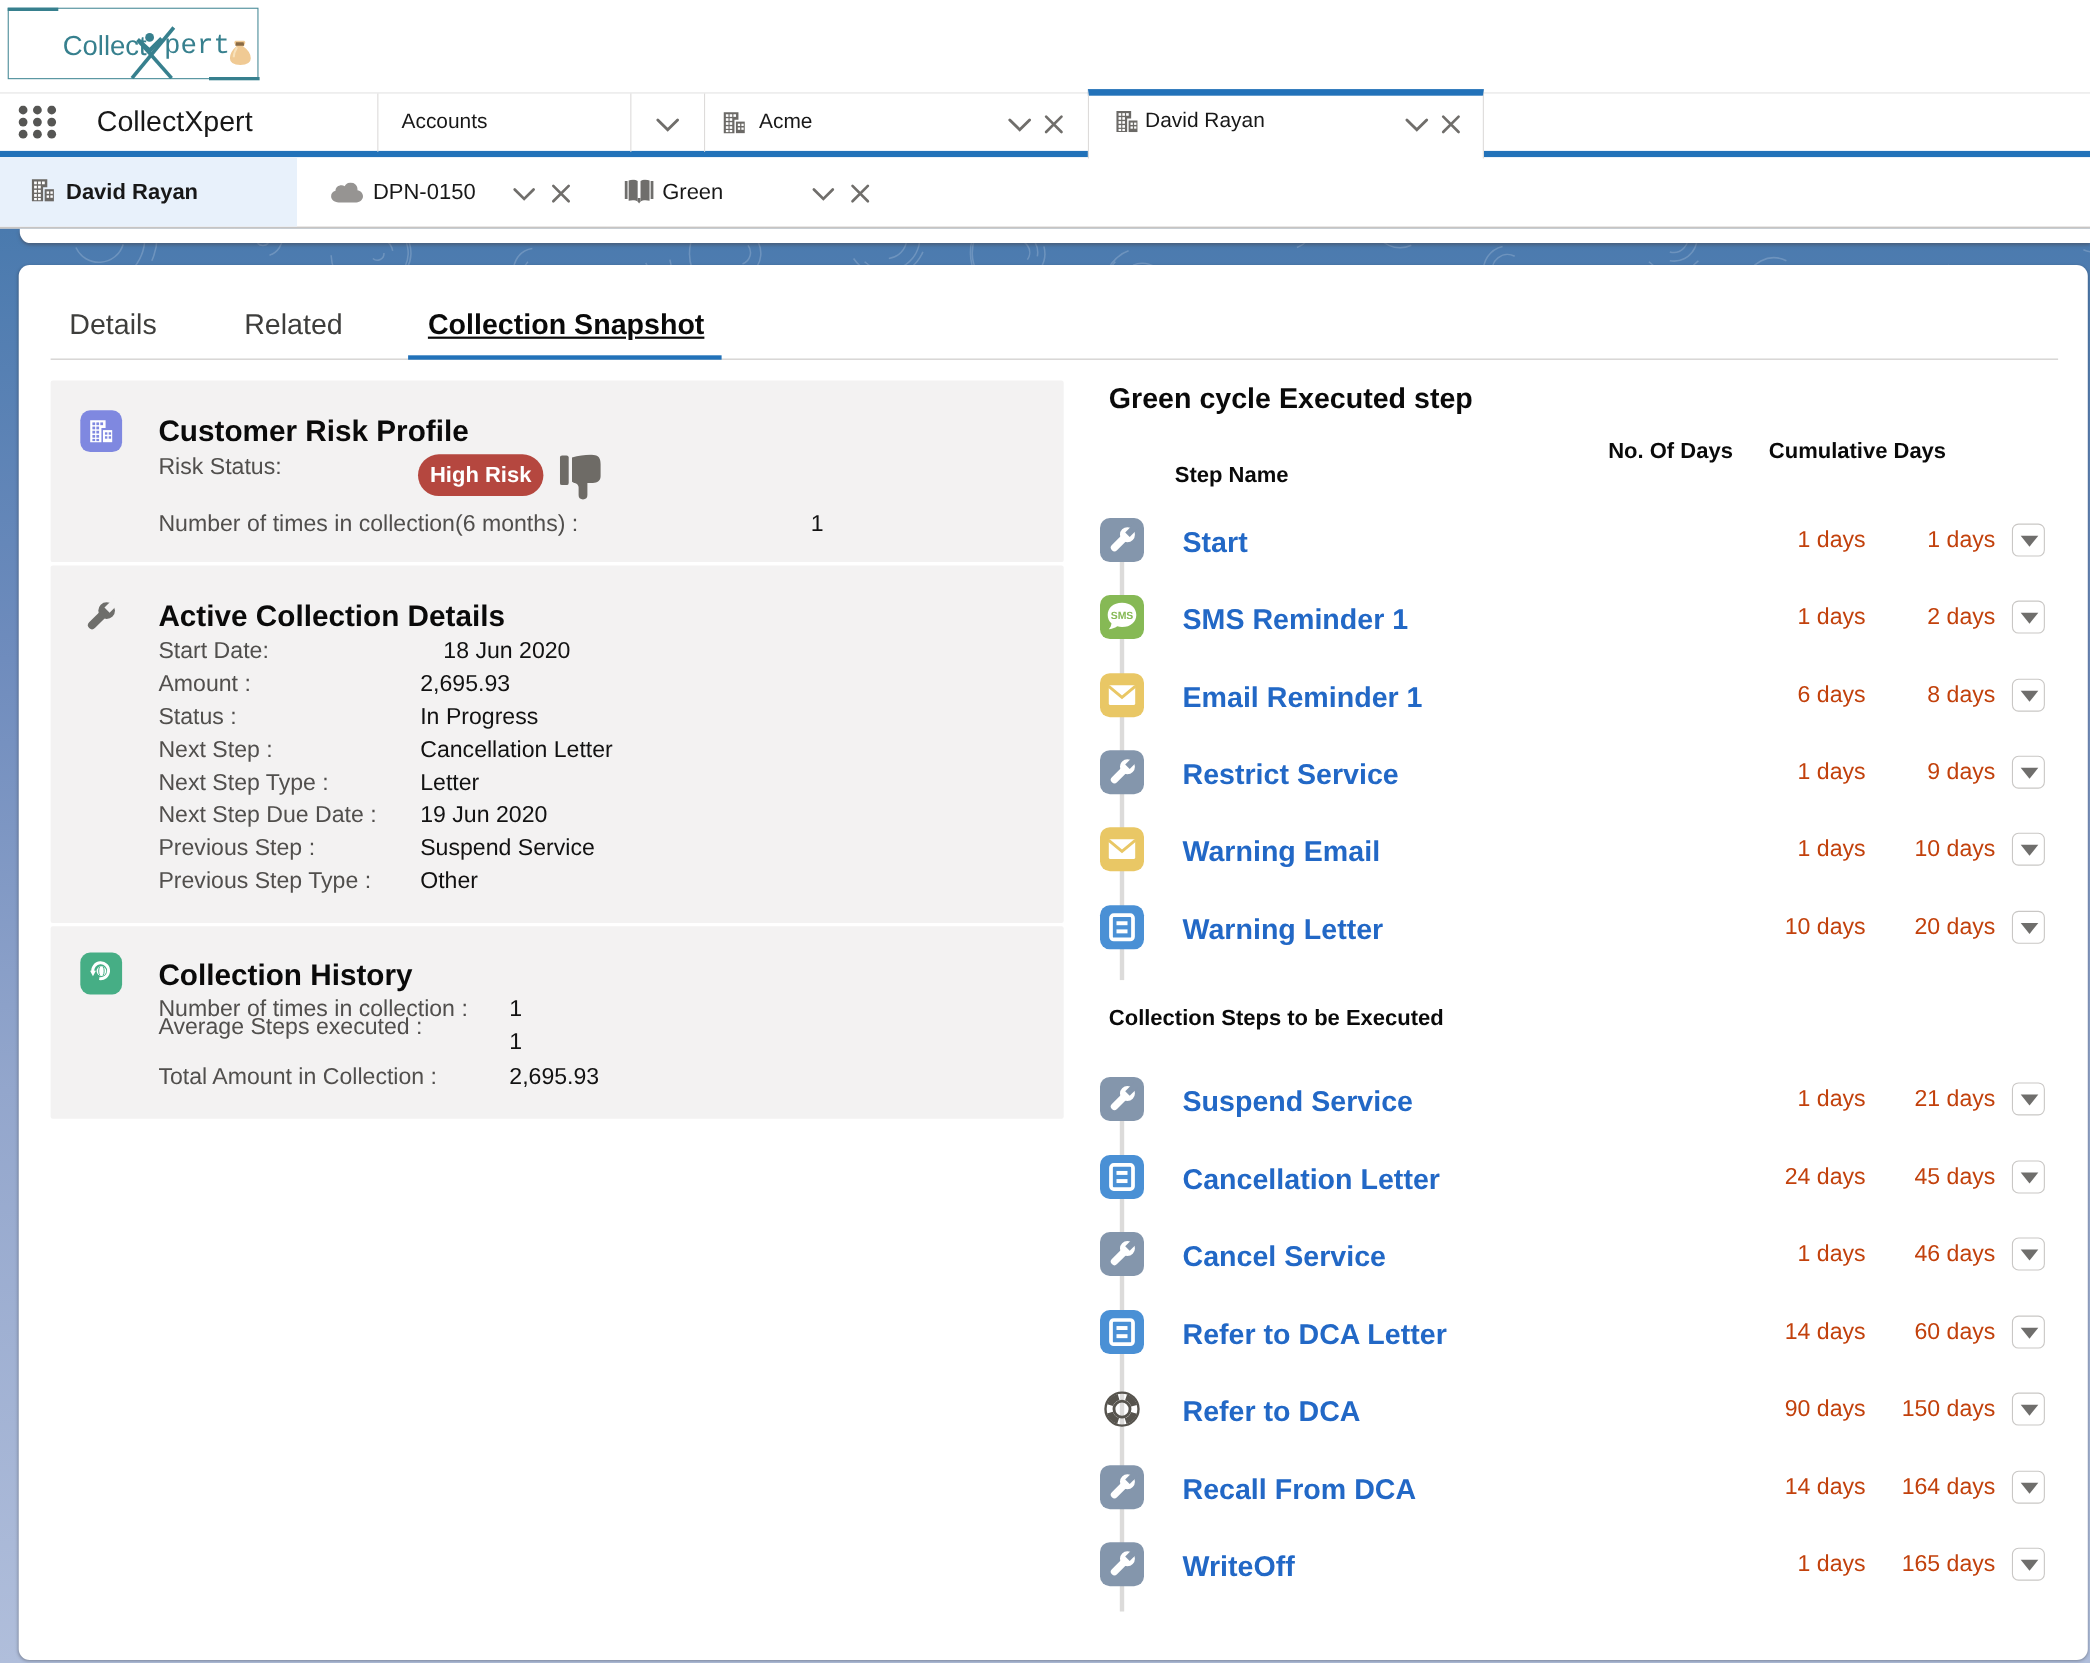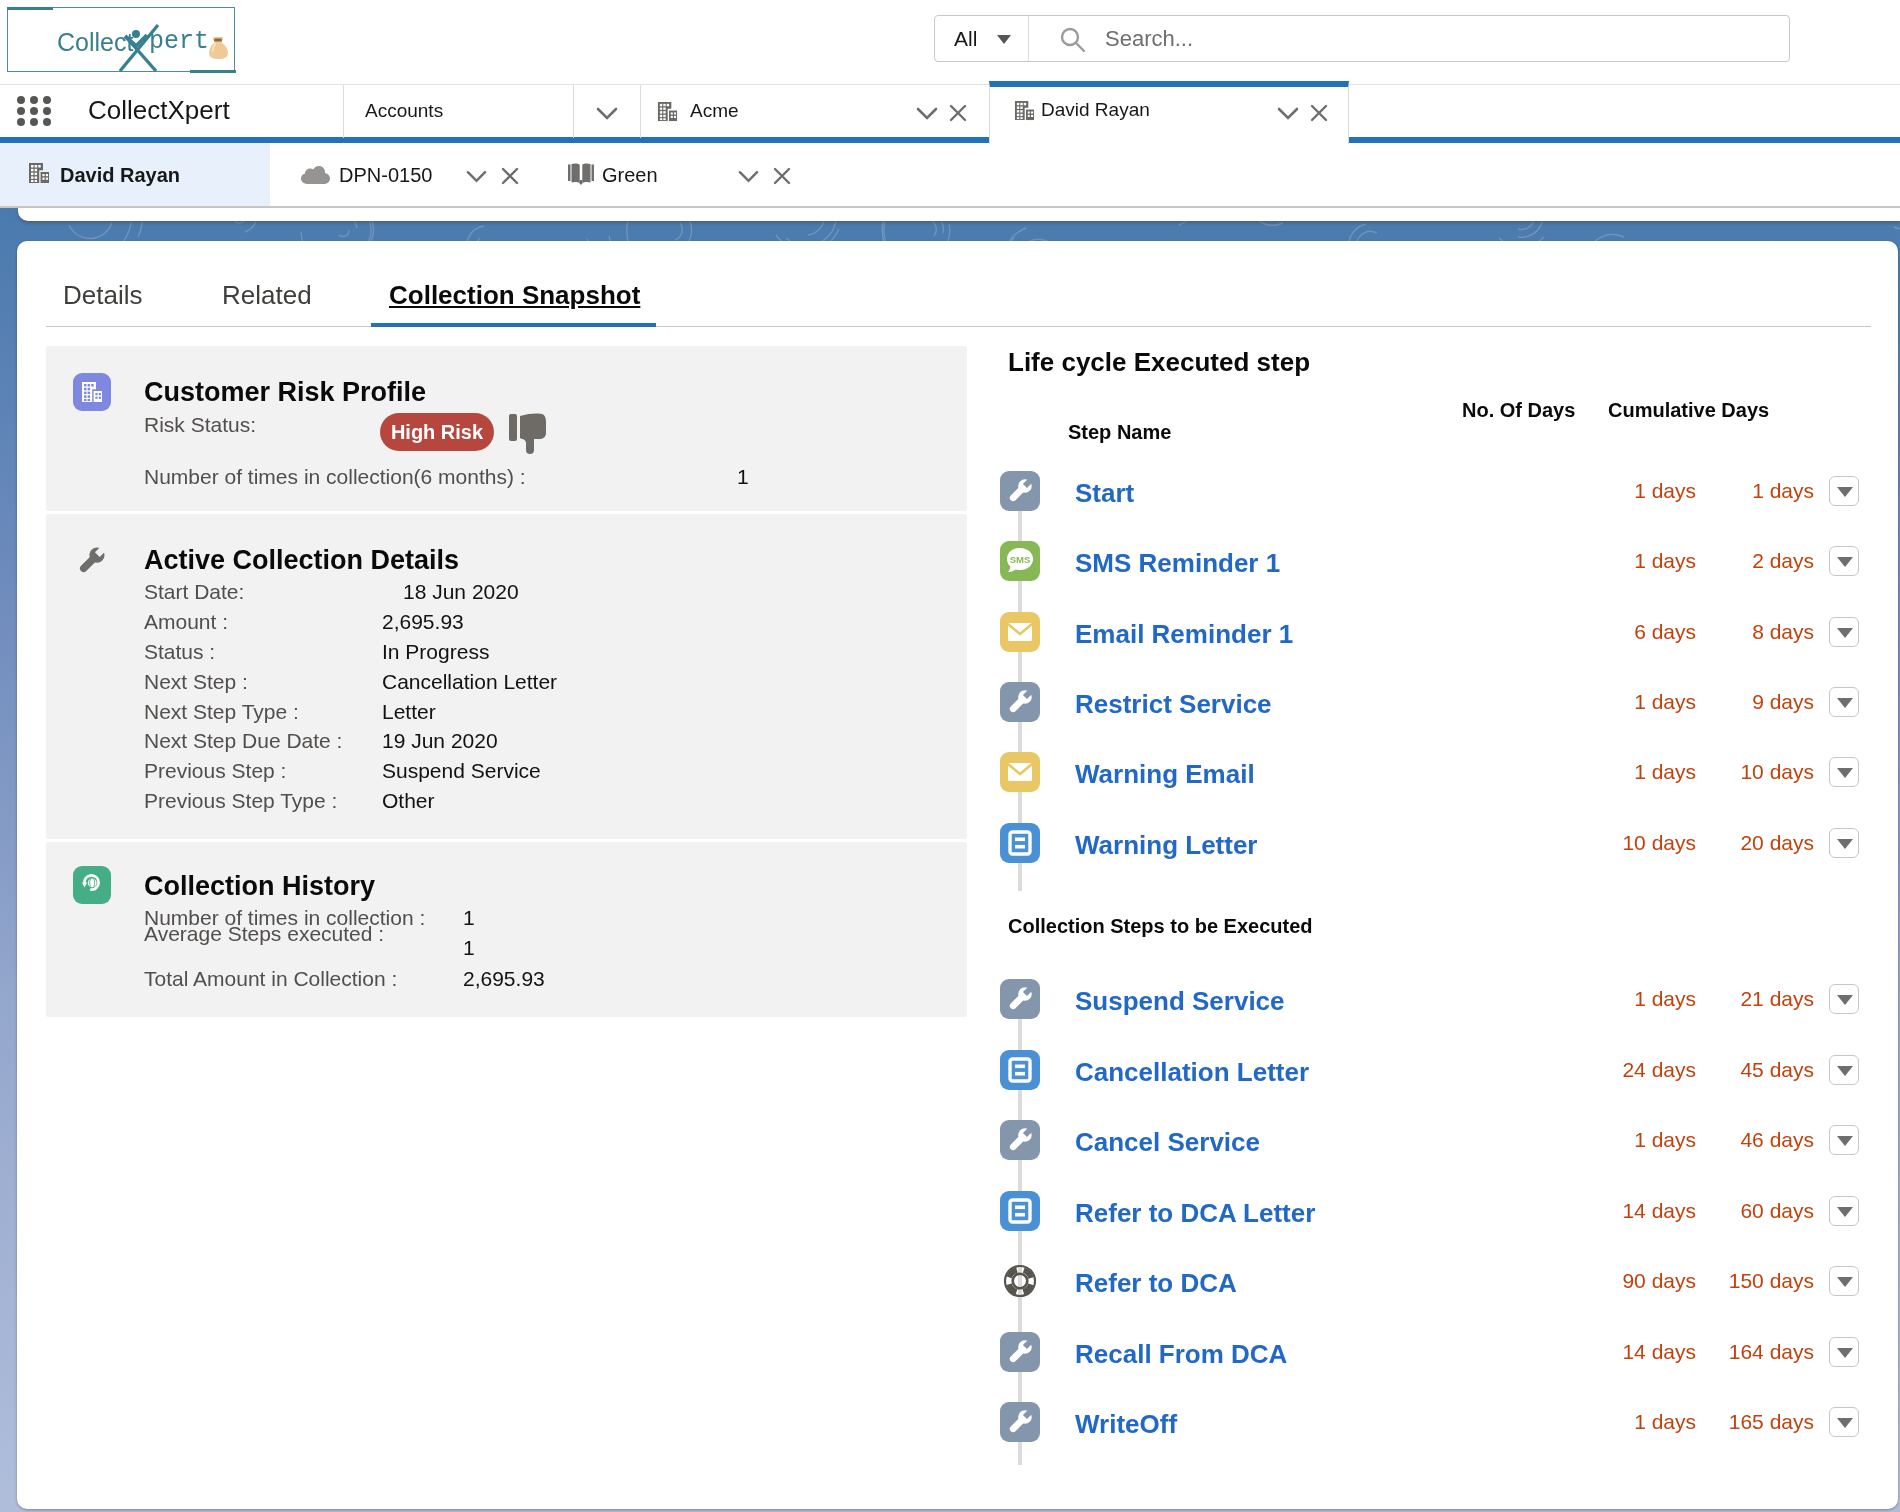--- a/index.html
+++ b/index.html
@@ -70,30 +70,20 @@
         <path d="M10 16 L40 50" stroke="#37808e" stroke-width="3.3" fill="none"></path>
         <path d="M9 15 L20 25 L31 14" stroke="#37808e" stroke-width="3.8" fill="none"></path>
         <circle cx="20" cy="13" r="4" fill="#37808e"></circle>
       </svg>
       <div class="abs" style="left:141px;top:19px;font-size:25px;color:#37808e;font-family:Liberation Mono, monospace;">pert</div>
       <svg class="abs" style="left:199px;top:28px" width="23" height="24" viewBox="0 0 23 24">
         <path d="M8 6 Q4.5 2.5 7 1 L15 1 Q17.5 2.5 14 6 Q21 11 21 17 Q21 23 11.5 23 Q2 23 2 17 Q2 11 8 6Z" fill="#f0ca94"></path>
         <path d="M7 5.5 L15 5.5 L14.5 2.5 L7.5 2.5 Z" fill="#8a6a43"></path>
         <path d="M8.5 7 Q5.5 12 5.5 16" stroke="#f8e2bb" stroke-width="1.8" fill="none"></path>
       </svg>
-    </div>
-    <div class="abs" id="srch">
-      <div class="abs all"></div>
-      <div class="abs alltxt">All</div>
-      <div class="abs tri"></div>
-      <svg class="abs" style="left:125px;top:11px" width="26" height="26" viewBox="0 0 26 26">
-        <circle cx="10" cy="10" r="8" fill="none" stroke="#9b9b9b" stroke-width="2.4"></circle>
-        <line x1="16" y1="16" x2="24" y2="24" stroke="#9b9b9b" stroke-width="2.4" stroke-linecap="round"></line>
-      </svg>
-      <div class="abs ph">Search...</div>
     </div>
   </div>
 
   <div class="abs" id="nav">
     <svg class="abs" style="left:16px;top:11px" width="37" height="31" viewBox="0 0 37 31">
       <g fill="#565654">
         <circle cx="5" cy="4" r="4"></circle>
           <circle cx="18" cy="4" r="4"></circle>
           <circle cx="31" cy="4" r="4"></circle>
         <circle cx="5" cy="15" r="4"></circle>
@@ -303,21 +293,21 @@
       </div>
       <div class="abs ghead" style="left:98px;top:29px">Collection History</div>
       <div class="abs glabel" style="left:98px;top:64px">Number of times in collection :</div>
         <div class="abs gval" style="left:417px;top:64px">1</div>
       <div class="abs glabel" style="left:98px;top:80px">Average Steps executed :</div>
         <div class="abs gval" style="left:417px;top:94px">1</div>
       <div class="abs glabel" style="left:98px;top:125px">Total Amount in Collection :</div>
         <div class="abs gval" style="left:417px;top:125px">2,695.93</div>
     </div>
 
-    <div class="abs rt-title" style="left:991px;top:106px">Life cycle Executed step</div>
+    <div class="abs rt-title" style="left:991px;top:106px">Green cycle Executed step</div>
     <div class="abs rt-colhead" style="left:1445px;top:158px">No. Of Days</div>
     <div class="abs rt-colhead" style="left:1591px;top:158px">Cumulative Days</div>
     <div class="abs rt-colhead" style="left:1051px;top:180px">Step Name</div>
 
     <div class="abs vline" style="top:250px;height:400px"></div>
     <div class="abs vline" style="top:758px;height:466px"></div>
 
     <div class="abs rt-colhead" style="left:991px;top:674px">Collection Steps to be Executed</div>
     <div class="abs iconsq" style="left:983px;top:230px;width:40px;height:40px;background:#8496ac">
         <svg class="abs" style="left:0;top:0" width="40" height="40" viewBox="0 0 40 40">

